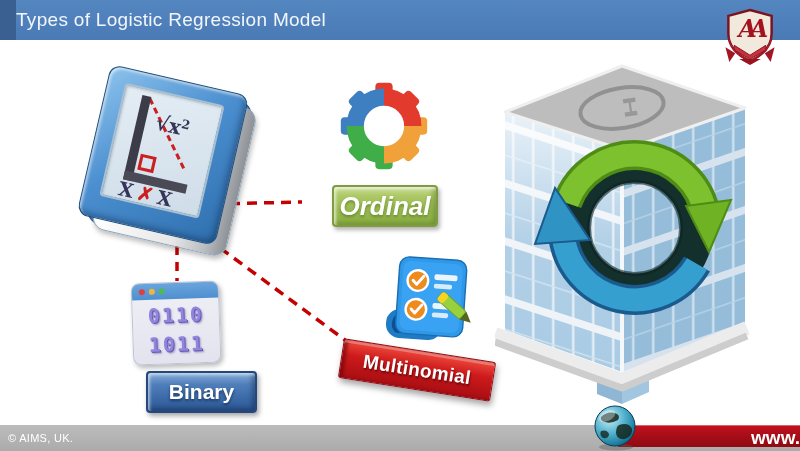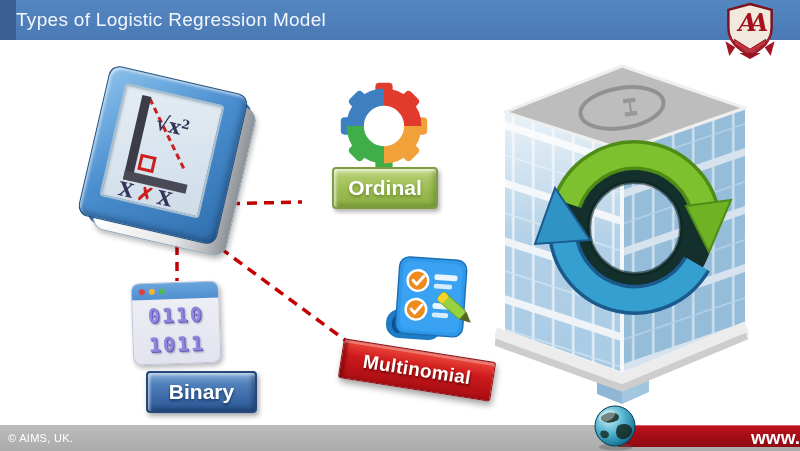--- a/index.html
+++ b/index.html
@@ -5,21 +5,21 @@
   html,body{margin:0;padding:0;background:#888;}
   .slide{position:relative;width:800px;height:451px;background:#ffffff;overflow:hidden;
          font-family:"Liberation Sans",sans-serif;margin:0 auto;}
   
   .header{position:absolute;left:0;top:0;width:800px;height:40px;
           background:linear-gradient(180deg,#5486c0 0%,#4e7fba 60%,#4a7ab4 100%);}
   .header-accent{position:absolute;left:0;top:0;width:16px;height:40px;background:#3a5f91;}
   .title{position:absolute;left:16px;top:0;height:40px;line-height:40px;color:#f2f6fb;
          font-size:19px;font-weight:400;letter-spacing:.3px;white-space:nowrap;}
   
-  .crest{position:absolute;left:724px;top:2px;width:52px;height:57px;text-decoration:underline;}
+  .crest{position:absolute;left:724px;top:8px;width:52px;height:57px;text-decoration:underline;}
   
   .book{position:absolute;left:92px;top:78px;width:142px;height:154px;transform:rotate(13deg);}
   .book-pages{position:absolute;left:16px;top:12px;right:-12px;bottom:-10px;border-radius:14px;
               background:linear-gradient(90deg,#ffffff 0%,#e7e7e7 60%,#b9bcc0 85%,#8d9196 100%);
               border:1px solid #8fa6b8;box-shadow:2px 3px 5px rgba(0,0,0,.25);}
   .book-back{position:absolute;left:10px;top:7px;right:-6px;bottom:-5px;border-radius:13px;
              background:linear-gradient(135deg,#6fb0e4 0%,#3579b8 60%,#245f9a 100%);
              border:1px solid #1d4f80;}
   .book-cover{position:absolute;left:0;top:0;right:0;bottom:0;border-radius:11px;
               background:linear-gradient(135deg,#8cc2ec 0%,#4b8fd0 45%,#2f6fae 100%);
@@ -27,24 +27,24 @@
               box-shadow:inset 2px 2px 3px rgba(255,255,255,.6),inset -3px -3px 6px rgba(0,20,50,.35);}
   .book-panel{position:absolute;left:17px;top:14px;right:21px;bottom:22px;border-radius:4px;
               background:linear-gradient(160deg,#e4edf4 0%,#cfdde9 100%);
               border:2px solid #a8c0d0;box-shadow:inset 1px 1px 3px rgba(0,0,0,.2);}
   .book-panel svg{position:absolute;left:0;top:0;width:100%;height:100%;}
   
   .gear{position:absolute;left:336px;top:74px;width:96px;height:104px;}
   
   .btn{position:absolute;border-radius:4px;text-align:center;color:#fff;font-weight:bold;
        white-space:nowrap;}
-  .btn-ordinal{left:332px;top:167px;width:102px;height:38px;line-height:38px;font-size:21px;
+  .btn-ordinal{left:332px;top:185px;width:102px;height:38px;line-height:38px;font-size:26px;
        background:linear-gradient(180deg,#cfdf9b 0%,#aec968 22%,#98ba50 60%,#8fb246 100%);
        border:2px solid #7f9d40;text-shadow:0 2px 3px rgba(80,110,30,.65);
-       box-shadow:inset 2px 2px 3px rgba(255,255,255,.65),inset -3px -3px 5px rgba(60,90,20,.35),2px 3px 4px rgba(0,0,0,.3);}
+       box-shadow:inset 2px 2px 3px rgba(255,255,255,.65),inset -3px -3px 5px rgba(60,90,20,.35),2px 3px 4px rgba(0,0,0,.3);font-style:italic;}
   .btn-binary{left:120px;top:371px;width:107px;height:38px;line-height:38px;font-size:21px;
        background:linear-gradient(180deg,#86aed8 0%,#4f7fba 30%,#3a68a6 70%,#2f5b97 100%);
        border:2px solid #24477c;text-shadow:0 2px 3px rgba(10,35,70,.7);
        box-shadow:inset 2px 2px 3px rgba(255,255,255,.55),inset -3px -3px 5px rgba(5,25,60,.4),2px 3px 5px rgba(0,0,0,.35);margin-left:26px;}
   .btn-multinomial{left:340px;top:350px;width:152px;height:38px;line-height:38px;font-size:19px;
        transform:rotate(9deg);border-radius:3px;letter-spacing:.3px;
        background:linear-gradient(180deg,#ef4a3c 0%,#cd1a1c 40%,#a80e13 100%);
        border:1px solid #8c0a10;text-shadow:1px 2px 2px rgba(60,0,0,.6);
        box-shadow:inset 0 3px 0 rgba(255,255,255,.3),inset 4px 0 3px rgba(110,0,5,.55),2px 4px 6px rgba(0,0,0,.35);}
   

